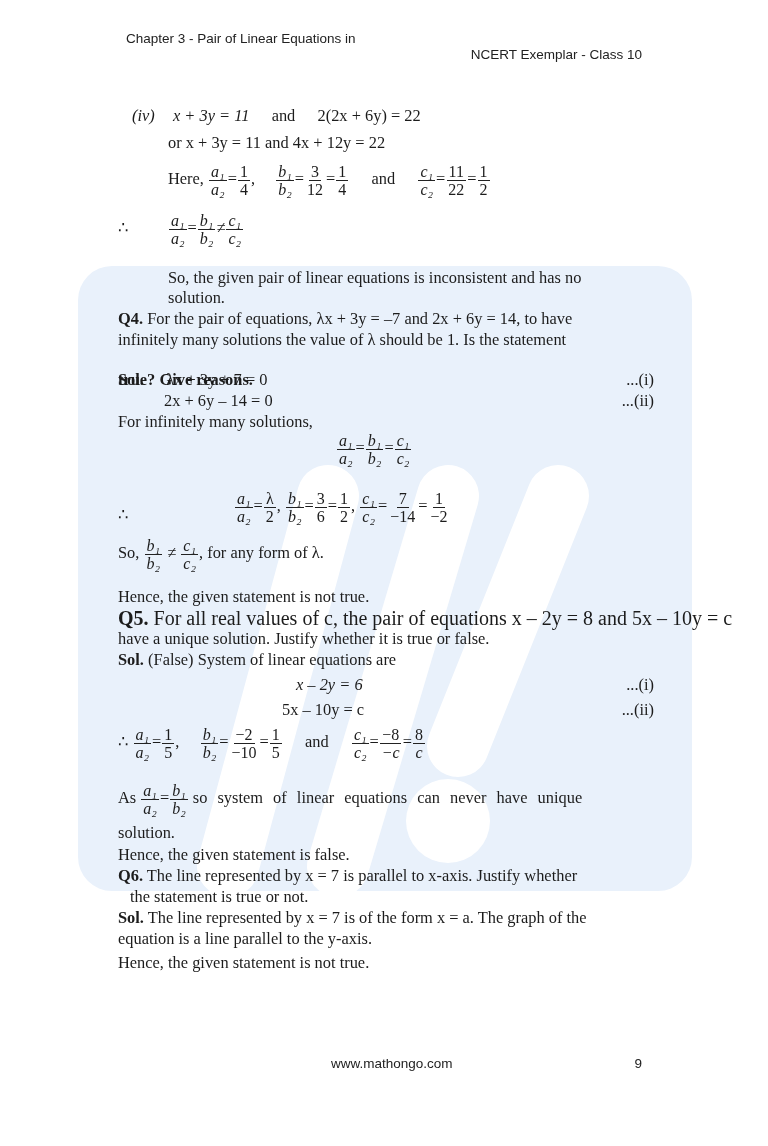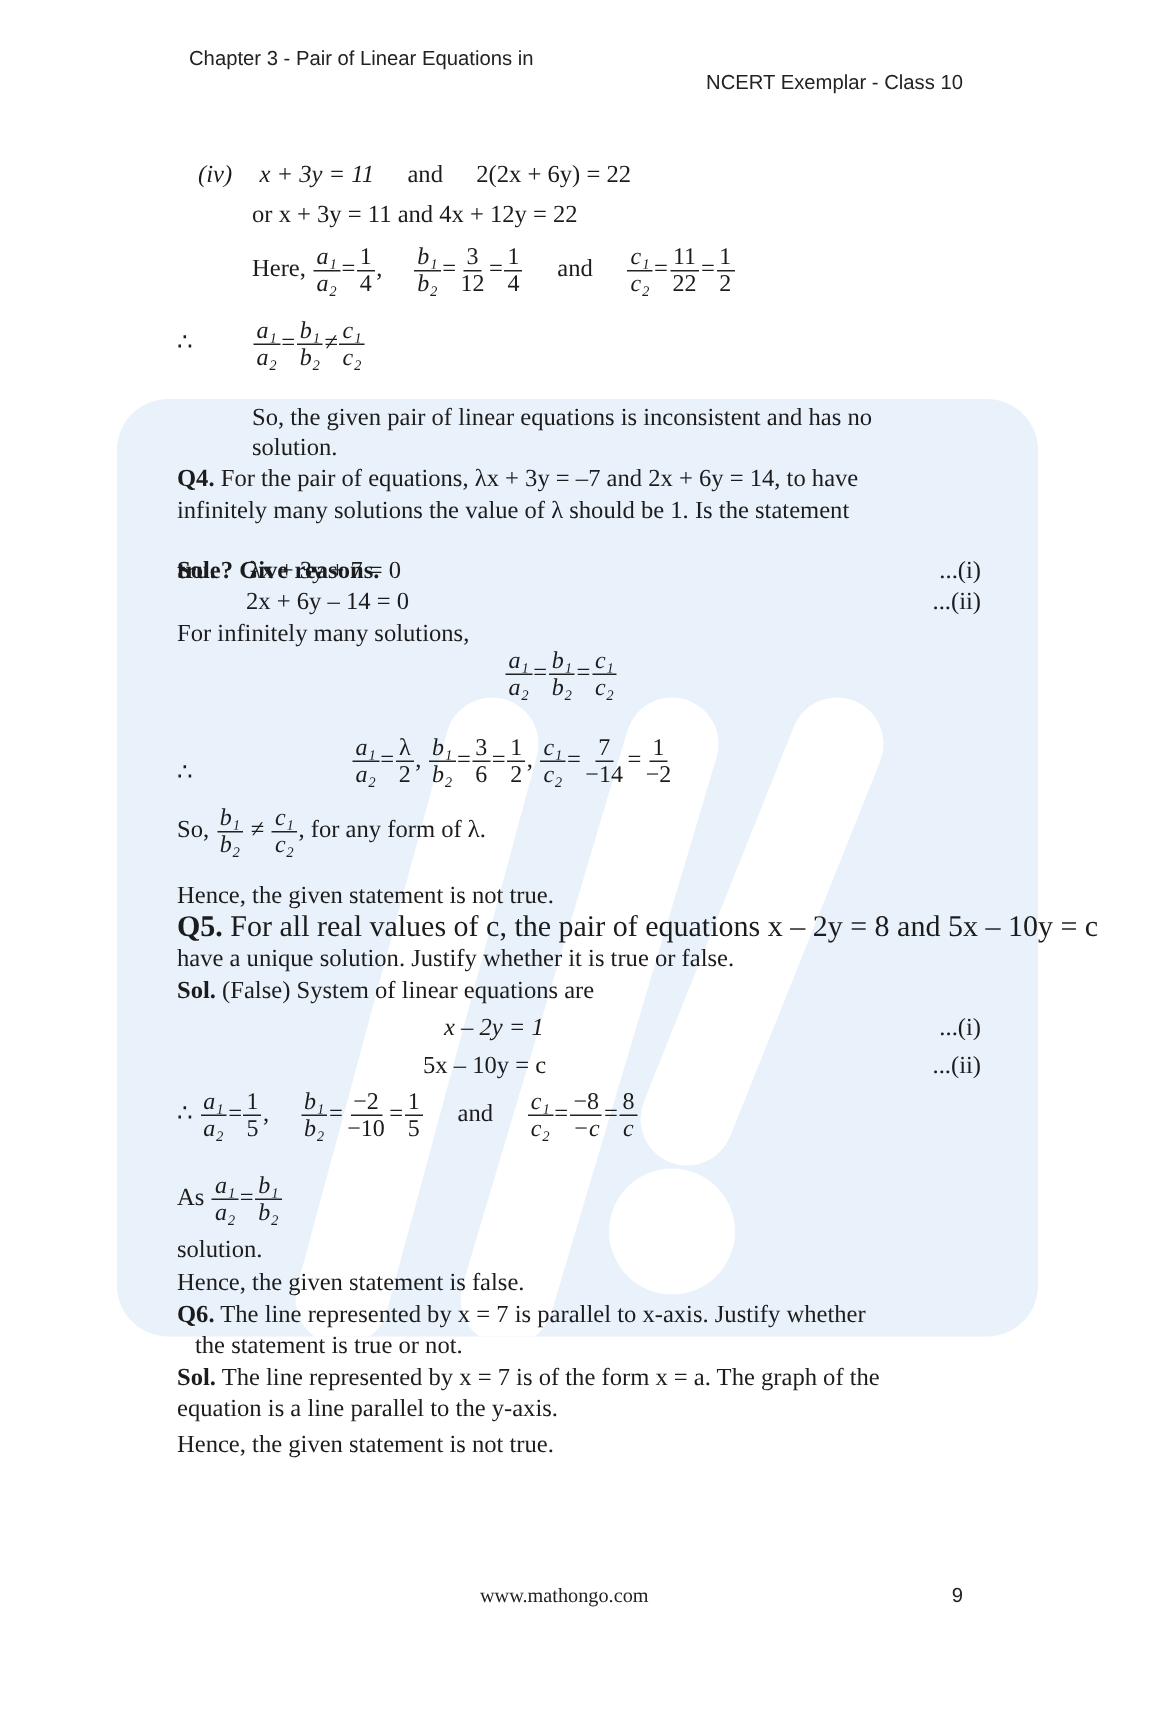--- a/index.html
+++ b/index.html
@@ -15,21 +15,21 @@
     .header {
       position: absolute; top: 31px; left: 126px; width: 516px;
       font-family: "Liberation Sans", sans-serif; font-size: 13.5px; color: #222; z-index: 1;
     }
     .header .left { position: absolute; left: 0; top: 0; line-height: 16px; }
     .header .right { position: absolute; right: 0; top: 16px; line-height: 16px; }
     .footer {
       position: absolute; top: 1056px; left: 126px; width: 516px;
       font-family: "Liberation Sans", sans-serif; font-size: 13.5px; color: #222; z-index: 1;
     }
-    .footer .site { position: absolute; left: 194px; top: 0; font-family: Liberation Serif, serif; }
+    .footer .site { position: absolute; left: 205px; top: 0; }
     .footer .page { position: absolute; right: 0; top: 0; }
 
     .content { position: absolute; left: 118px; top: 0; width: 536px; z-index: 1;
       font-family: "Liberation Serif", "DejaVu Serif", serif; font-size: 16.4px; line-height: 20.5px; }
     .ln { position: absolute; white-space: nowrap; }
     b { font-weight: bold; }
     i { font-style: italic; }
 
     .frac { display: inline-flex; flex-direction: column; align-items: center; vertical-align: middle;
       font-size: 16px; line-height: 17px; margin: 0 1px; }
@@ -194,21 +194,21 @@
         <span class="den"><i>c₂</i></span>
       </span><span>, for any form of λ.</span>
   </div>
 
   <div class="ln" style="top:587px; left:0px;">Hence, the given statement is not true.</div>
 
   <div class="ln" style="top:608px; left:0px; font-size:20px;"><b>Q5.</b><span> For all real values of c, the pair of equations x – 2y = 8 and 5x – 10y = c</span></div>
   <div class="ln" style="top:629px; left:0px;">have a unique solution. Justify whether it is true or false.</div>
   <div class="ln" style="top:650px; left:0px;"><b>Sol.</b><span> (False) System of linear equations are</span></div>
 
-  <div class="ln" style="top:675px; left:178px;"><i>x – 2y = 1</i></div>
+  <div class="ln" style="top:675px; left:178px;"><i>x – 2y = 6</i></div>
   <div class="rt" style="top:675px;">...(i)</div>
   <div class="ln" style="top:700px; left:164px;"><span>5x – 10y = c</span></div>
   <div class="rt" style="top:700px;">...(ii)</div>
 
   <div class="ln" style="top:726px; left:0px;">
     <span>∴</span>
     <span class="frac">
         <span class="num"><i>a₁</i></span>
         <span class="den"><i>a₂</i></span>
       </span>=<span class="frac">
@@ -243,20 +243,21 @@
 
   <div class="ln" style="top:782px; left:0px; width:536px;">
     <span>As</span>
     <span class="frac">
         <span class="num"><i>a₁</i></span>
         <span class="den"><i>a₂</i></span>
       </span>=<span class="frac">
         <span class="num"><i>b₁</i></span>
         <span class="den"><i>b₂</i></span>
       </span>
+    <span style="word-spacing:6px;">so system of linear equations can never have unique</span>
   </div>
   <div class="ln" style="top:823px; left:0px;">solution.</div>
   <div class="ln" style="top:845px; left:0px;">Hence, the given statement is false.</div>
 
   <div class="ln" style="top:866px; left:0px;"><b>Q6.</b><span> The line represented by x = 7 is parallel to x-axis. Justify whether</span></div>
   <div class="ln" style="top:887px; left:0px;margin-left:12px;">the statement is true or not.</div>
   <div class="ln" style="top:908px; left:0px;"><b>Sol.</b><span> The line represented by x = 7 is of the form x = a. The graph of the</span></div>
   <div class="ln" style="top:929px; left:0px;">equation is a line parallel to the y-axis.</div>
   <div class="ln" style="top:953px; left:0px;">Hence, the given statement is not true.</div>
 </div>

